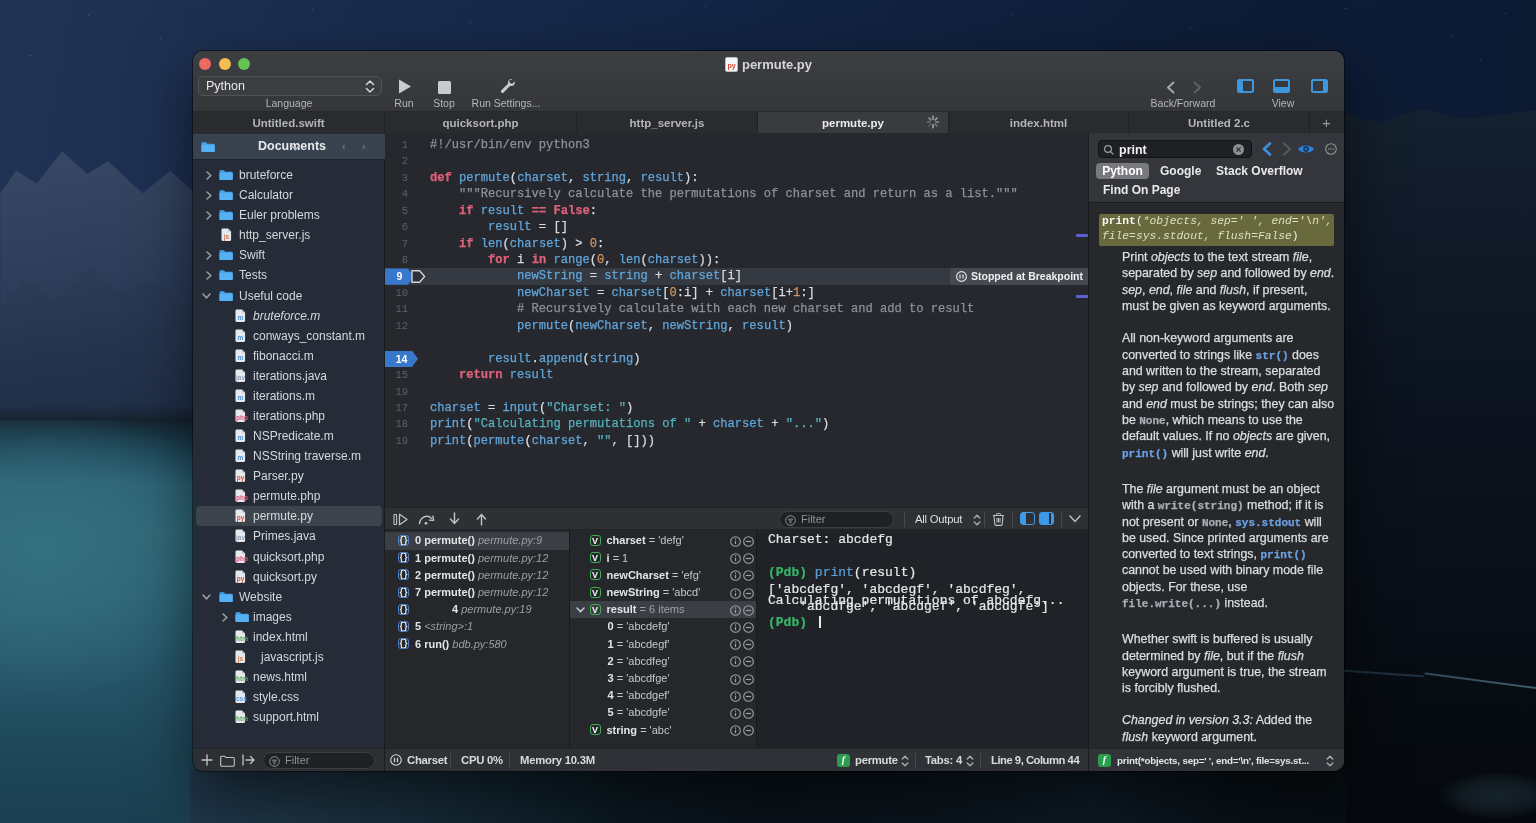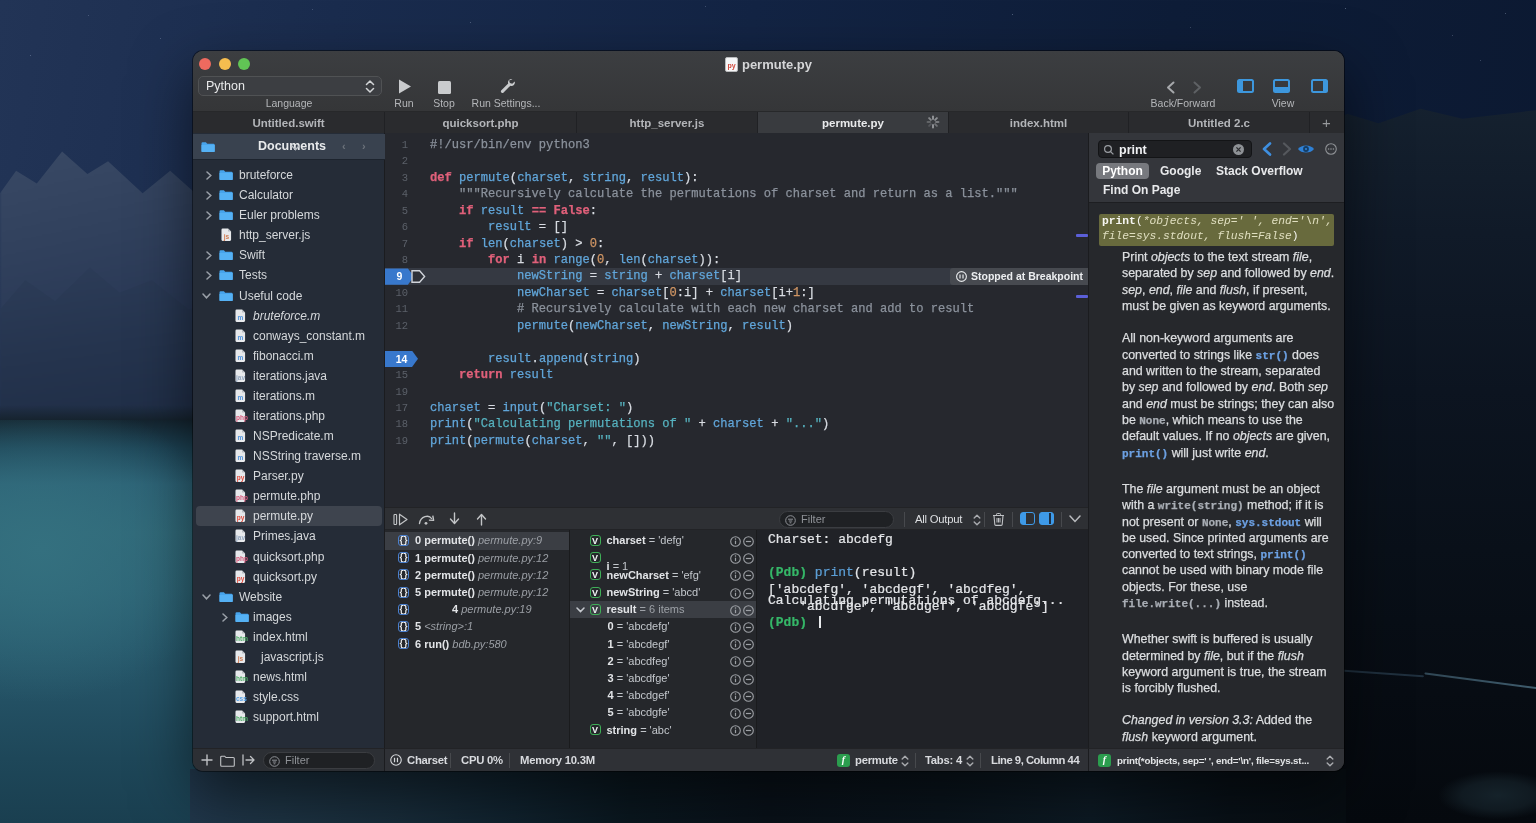--- a/index.html
+++ b/index.html
@@ -522,21 +522,21 @@
     <div class="csrow" style="left:0;top:19.6px;width:183.5px;">
         <span class="braceico" style="left:13px;">{}</span>
         <span style="position:absolute;left:30px;"><b>1 permute()</b> <span class="gpath">permute.py:12</span></span>
       </div>
     <div class="csrow" style="left:0;top:36.8px;width:183.5px;">
         <span class="braceico" style="left:13px;">{}</span>
         <span style="position:absolute;left:30px;"><b>2 permute()</b> <span class="gpath">permute.py:12</span></span>
       </div>
     <div class="csrow" style="left:0;top:54.0px;width:183.5px;">
         <span class="braceico" style="left:13px;">{}</span>
-        <span style="position:absolute;left:30px;"><b>5 permute()</b> <span class="gpath">permute.py:12</span></span>
+        <span style="position:absolute;left:30px;"><b>7 permute()</b> <span class="gpath">permute.py:12</span></span>
       </div>
     <div class="csrow" style="left:0;top:71.2px;width:183.5px;">
         <span class="braceico" style="left:13px;">{}</span>
         <span style="position:absolute;left:30px;margin-left:37px;"><b>4</b> <span class="gpath">permute.py:19</span></span>
       </div>
     <div class="csrow" style="left:0;top:88.4px;width:183.5px;">
         <span class="braceico" style="left:13px;">{}</span>
         <span style="position:absolute;left:30px;"><b>5</b> <span class="gpath">&lt;string&gt;:1</span></span>
       </div>
     <div class="csrow" style="left:0;top:105.6px;width:183.5px;">
@@ -551,21 +551,21 @@
           <circle cx="5.5" cy="3.1" r="0.75" fill="#9da0a5"></circle>
           <line x1="5.5" y1="4.7" x2="5.5" y2="8.1" stroke="#9da0a5" stroke-width="1.2"></line>
         </svg>
         <svg class="ric" style="left:173.5px;" width="11" height="11" viewBox="0 0 11 11">
           <circle cx="5.5" cy="5.5" r="4.8" stroke="#9da0a5" fill="none" stroke-width="1.1"></circle>
           <line x1="2.9" y1="5.5" x2="8.1" y2="5.5" stroke="#9da0a5" stroke-width="1.2"></line>
         </svg>
       </div>
     <div class="varow" style="left:184.5px;top:19.6px;width:186px;">
         <span class="vico" style="left:20px;">V</span>
-        <span style="position:absolute;left:37px;margin-top:8px;"><b>i</b> <span class="gval">= 1</span></span>
+        <span style="position:absolute;left:37px;"><b>i</b> <span class="gval">= 1</span></span>
         <svg class="ric" style="left:160px;" width="11" height="11" viewBox="0 0 11 11">
           <circle cx="5.5" cy="5.5" r="4.8" stroke="#9da0a5" fill="none" stroke-width="1.1"></circle>
           <circle cx="5.5" cy="3.1" r="0.75" fill="#9da0a5"></circle>
           <line x1="5.5" y1="4.7" x2="5.5" y2="8.1" stroke="#9da0a5" stroke-width="1.2"></line>
         </svg>
         <svg class="ric" style="left:173.5px;" width="11" height="11" viewBox="0 0 11 11">
           <circle cx="5.5" cy="5.5" r="4.8" stroke="#9da0a5" fill="none" stroke-width="1.1"></circle>
           <line x1="2.9" y1="5.5" x2="8.1" y2="5.5" stroke="#9da0a5" stroke-width="1.2"></line>
         </svg>
       </div>

